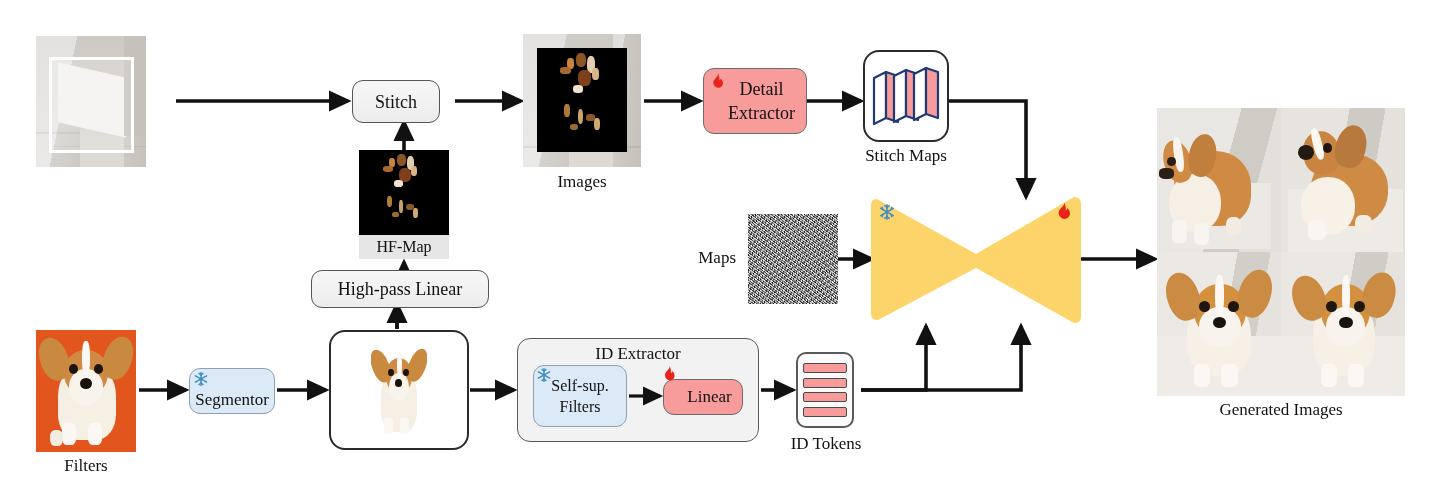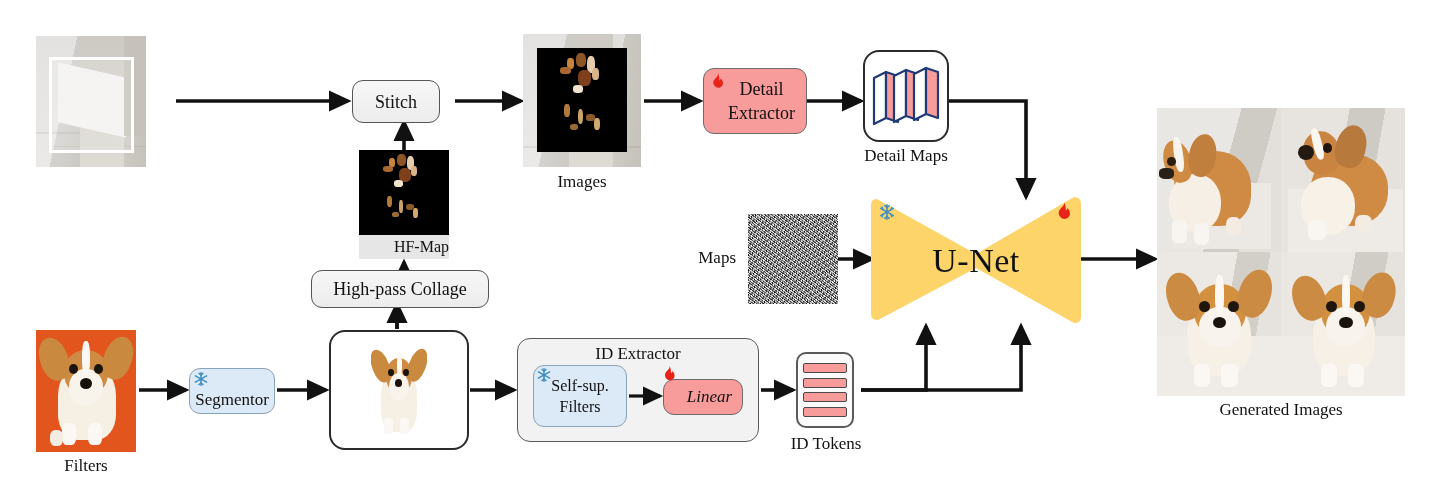--- a/index.html
+++ b/index.html
@@ -157,21 +157,21 @@
     <div class="hf-speck" style="left:24px;top:16px;width:10px;height:6px;background:#a8682f;"></div>
     <div class="hf-speck" style="left:40px;top:18px;width:12px;height:14px;background:#7d3f1c;"></div>
     <div class="hf-speck" style="left:52px;top:16px;width:6px;height:10px;background:#d8b488;"></div>
     <div class="hf-speck" style="left:35px;top:30px;width:9px;height:7px;background:#f0e2cc;"></div>
     <div class="hf-speck" style="left:28px;top:46px;width:5px;height:11px;background:#b07a3a;"></div>
     <div class="hf-speck" style="left:40px;top:50px;width:4px;height:13px;background:#c9a36a;"></div>
     <div class="hf-speck" style="left:47px;top:54px;width:8px;height:6px;background:#8a5a28;"></div>
     <div class="hf-speck" style="left:54px;top:58px;width:5px;height:10px;background:#d0a870;"></div>
     <div class="hf-speck" style="left:33px;top:62px;width:7px;height:5px;background:#9a6a34;"></div>
   </div>
-  <div class="striplabel" style="left:359px;top:235px;width:90px;height:24px;justify-content:flex-end;">
+  <div class="striplabel" style="left:359px;top:235px;width:90px;height:24px;">
     <span>HF-Map</span>
   </div>
 
   <div class="photo scene" style="left:523px;top:34px;width:118px;height:133px;">
     <div style="position:absolute;left:46px;top:0;width:44px;height:133px;background:linear-gradient(180deg,#cdcac4,#dedbd5);"></div>
     <div class="floor-tile" style="left:0;top:112px;width:118px;height:1.5px;"></div>
     <div style="position:absolute;left:14px;top:14px;width:90px;height:104px;background:#000;overflow:hidden;">
       <div class="hf-speck" style="left:30px;top:10px;width:7px;height:11px;background:#c9843f;"></div>
       <div class="hf-speck" style="left:39px;top:5px;width:10px;height:14px;background:#8d5426;"></div>
       <div class="hf-speck" style="left:50px;top:8px;width:8px;height:17px;background:#e6cdae;"></div>
@@ -204,33 +204,32 @@
       <g stroke="#1F3A76" stroke-width="2.2" stroke-linejoin="round">
         <polygon points="6,20 18,14 18,60 6,66" fill="#ffffff"></polygon>
         <polygon points="18,14 30,18 30,64 18,60" fill="#F79B9B"></polygon>
         <polygon points="26,18 38,12 38,58 26,64" fill="#ffffff"></polygon>
         <polygon points="38,12 50,16 50,62 38,58" fill="#F79B9B"></polygon>
         <polygon points="46,16 58,10 58,56 46,62" fill="#ffffff"></polygon>
         <polygon points="58,10 70,14 70,60 58,56" fill="#F79B9B"></polygon>
       </g>
     </svg>
   </div>
-  <div class="caption" style="left:841px;top:146px;width:130px;">Detail Maps</div>
+  <div class="caption" style="left:841px;top:146px;width:130px;">Stitch Maps</div>
 
   <div class="photo noise" style="left:748px;top:214px;width:90px;height:90px;"></div>
   <div class="caption" style="left:672px;top:248px;width:64px;text-align:right;">Maps</div>
 
   <div class="node" style="left:868px;top:196px;width:216px;height:130px;">
     <svg width="216" height="130" viewBox="0 0 216 130" aria-hidden="true">
       <path d="M8,6 Q6,4 10,3 L200,0 Q210,0 210,8 L209,122 Q209,129 200,128 L12,124 Q4,124 5,117 L6,70 Q108,52 108,64 Q108,52 209,64" fill="none" stroke="none"></path>
       <path d="M10,4 L206,1 Q212,1 212,8 L212,121 Q212,128 206,127 L11,124 Q4,124 4,118 L4,9 Q4,4 10,4 Z
                M4,9 L4,118 L108,72 L212,121 L212,8 L108,58 Z" fill="none"></path>
       <path d="M9,3 Q3,3 3,9 L3,118 Q3,124 10,124 L108,72 L206,127 Q213,127 213,121 L213,8 Q213,1 206,1 L108,58 Z" fill="#FCD469"></path>
     </svg>
-    <div class="unet-label">U-Net</div>
     <span class="badge" style="left:10px;top:7px;">
       <svg viewBox="0 0 20 20" width="18" height="18" aria-hidden="true">
         <g stroke="#3E8FC4" stroke-width="1.7" stroke-linecap="round">
           <line x1="10" y1="2" x2="10" y2="18"></line>
           <line x1="3" y1="6" x2="17" y2="14"></line>
           <line x1="3" y1="14" x2="17" y2="6"></line>
           <line x1="10" y1="5" x2="7.5" y2="3"></line>
             <line x1="10" y1="5" x2="12.5" y2="3"></line>
           <line x1="10" y1="15" x2="7.5" y2="17"></line>
             <line x1="10" y1="15" x2="12.5" y2="17"></line>
@@ -350,21 +349,21 @@
       <div style="position:absolute;left:46%;top:12%;width:9%;height:26%;background:#fbf8f3;border-radius:40%;"></div>
       <div style="position:absolute;left:31%;top:29%;width:10%;height:7%;border-radius:50%;background:#1c140e;"></div>
       <div style="position:absolute;left:58%;top:29%;width:10%;height:7%;border-radius:50%;background:#1c140e;"></div>
       <div style="position:absolute;left:43%;top:39%;width:13%;height:8%;border-radius:50%;background:#17100b;"></div>
       <div style="position:absolute;left:24%;top:78%;width:15%;height:16%;border-radius:30%;background:#fbf8f4;"></div>
       <div style="position:absolute;left:52%;top:78%;width:15%;height:16%;border-radius:30%;background:#fbf8f4;"></div>
     </div>
   </div>
 
   <div class="box" style="left:311px;top:270px;width:178px;height:38px;">
-    <span>High-pass Collage</span>
+    <span>High-pass Linear</span>
   </div>
 
   <div class="box group" style="left:517px;top:338px;width:242px;height:104px;">
     <span style="margin-top:5px;font-size:17px;">ID Extractor</span>
   </div>
   <div class="box blue" style="left:533px;top:365px;width:94px;height:62px;flex-direction:column;">
     <span class="badge" style="left:2px;top:1px;">
       <svg viewBox="0 0 20 20" width="16" height="16" aria-hidden="true">
         <g stroke="#3E8FC4" stroke-width="1.8" stroke-linecap="round">
           <line x1="10" y1="2" x2="10" y2="18"></line>
@@ -385,21 +384,21 @@
     <g stroke="#111" stroke-width="3.2" fill="none" marker-end="url(#ah)">
       <path d="M629,396 L660,396"></path>
     </g>
   </svg>
   <div class="box red" style="left:663px;top:379px;width:80px;height:36px;">
     <span class="badge" style="left:-3px;top:-15px;">
       <svg viewBox="0 0 20 20" width="17" height="17" aria-hidden="true">
         <path d="M10 1.2c.5 3.2-1.5 4.3-3.1 6C5.3 9 4.4 10.7 4.7 12.6c.4 3.1 2.9 5.4 5.7 5.4 3.2 0 5.6-2.4 5.6-5.7 0-2.3-1.3-3.8-2.6-5.3-.2 1.3-.8 2.1-1.8 2.6.6-2.8-.2-5.6-1.6-8.4z" fill="#E8231A"></path>
       </svg>
     </span>
-    <span style="font-size:17px;font-style:italic;">Linear</span>
+    <span style="font-size:17px;">Linear</span>
   </div>
 
   <div class="tokbox" style="left:796px;top:352px;width:58px;height:76px;">
     <div class="tok"></div>
     <div class="tok"></div>
     <div class="tok"></div>
     <div class="tok"></div>
   </div>
   <div class="caption" style="left:776px;top:434px;width:100px;">ID Tokens</div>
 

